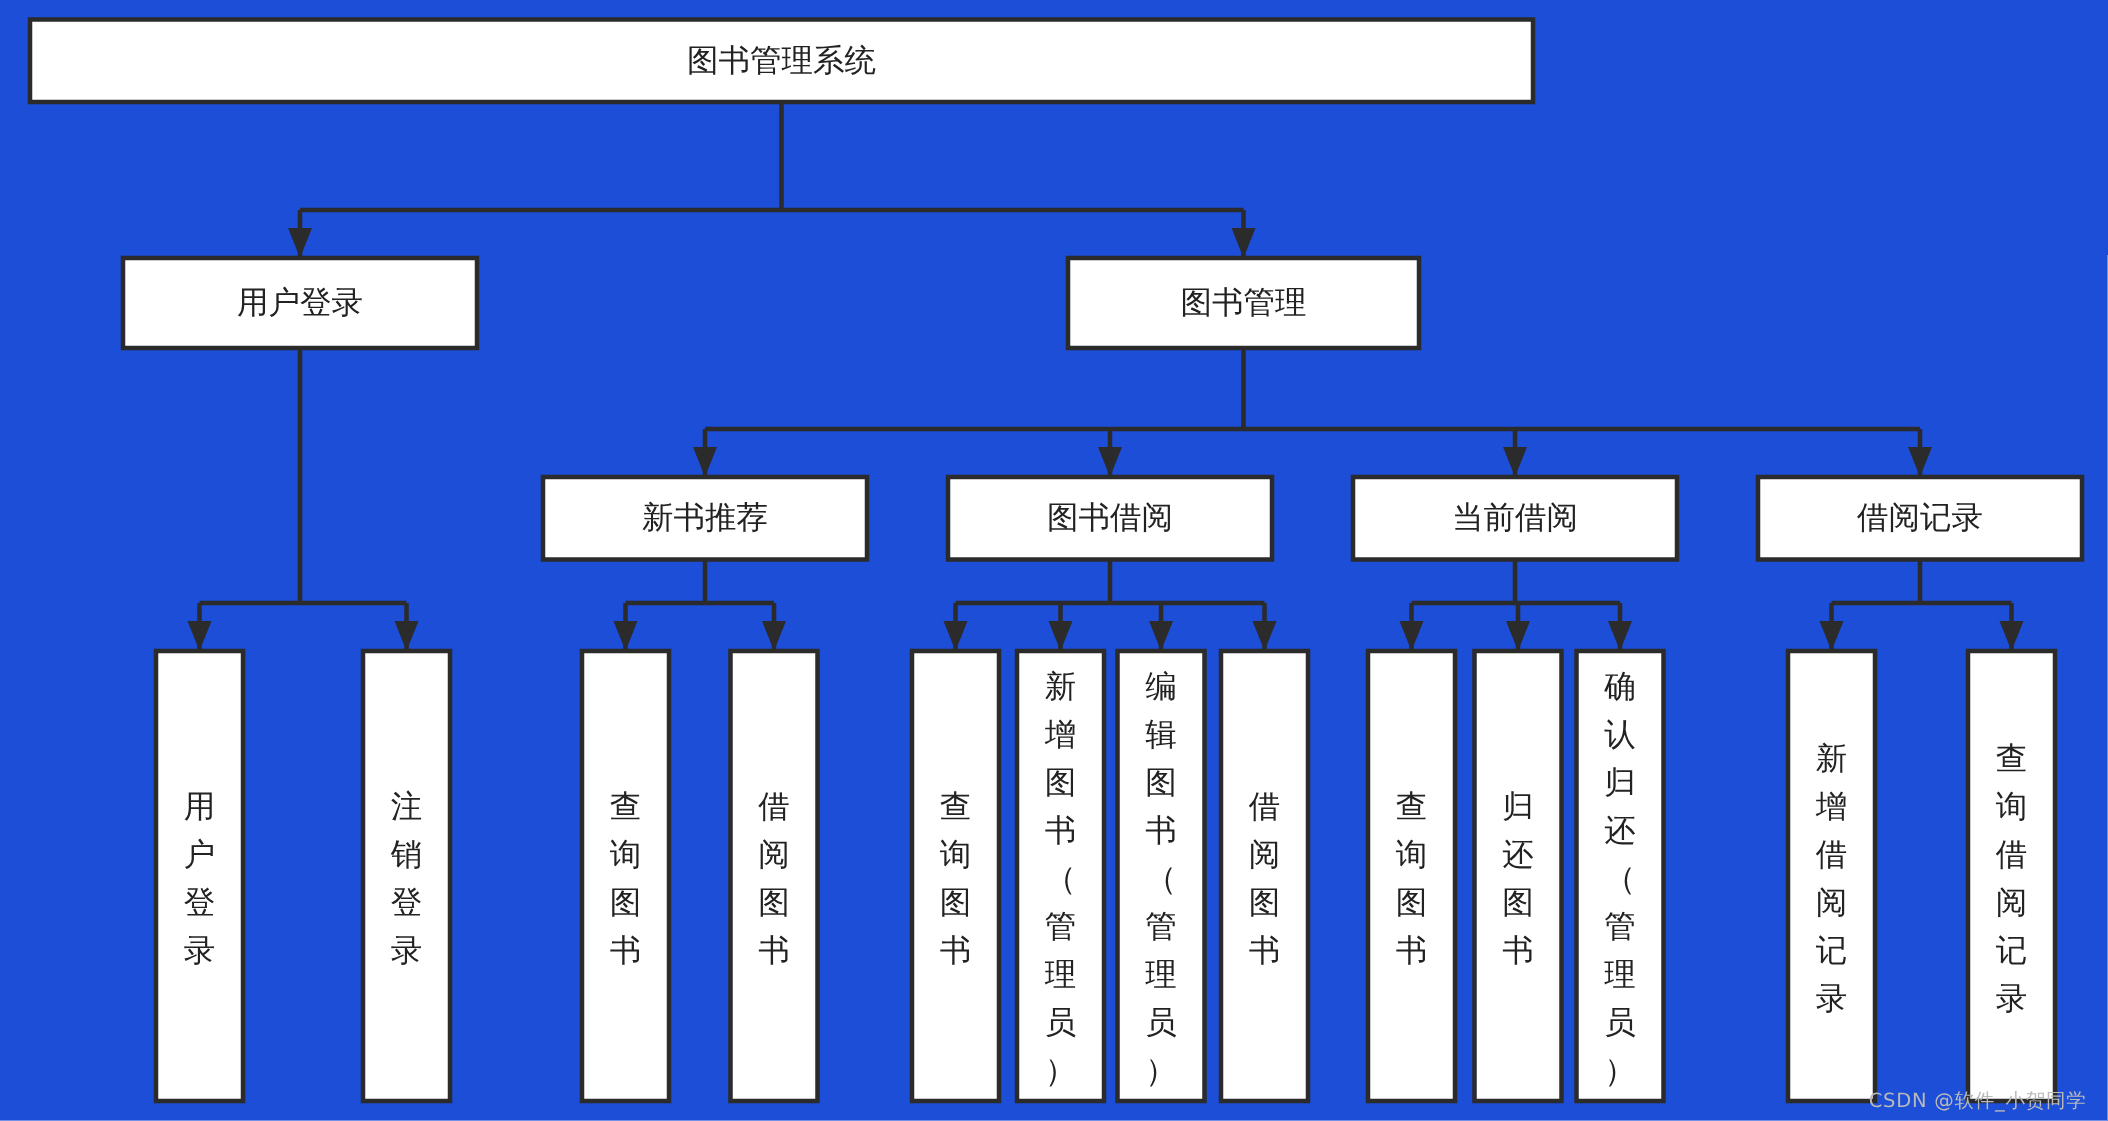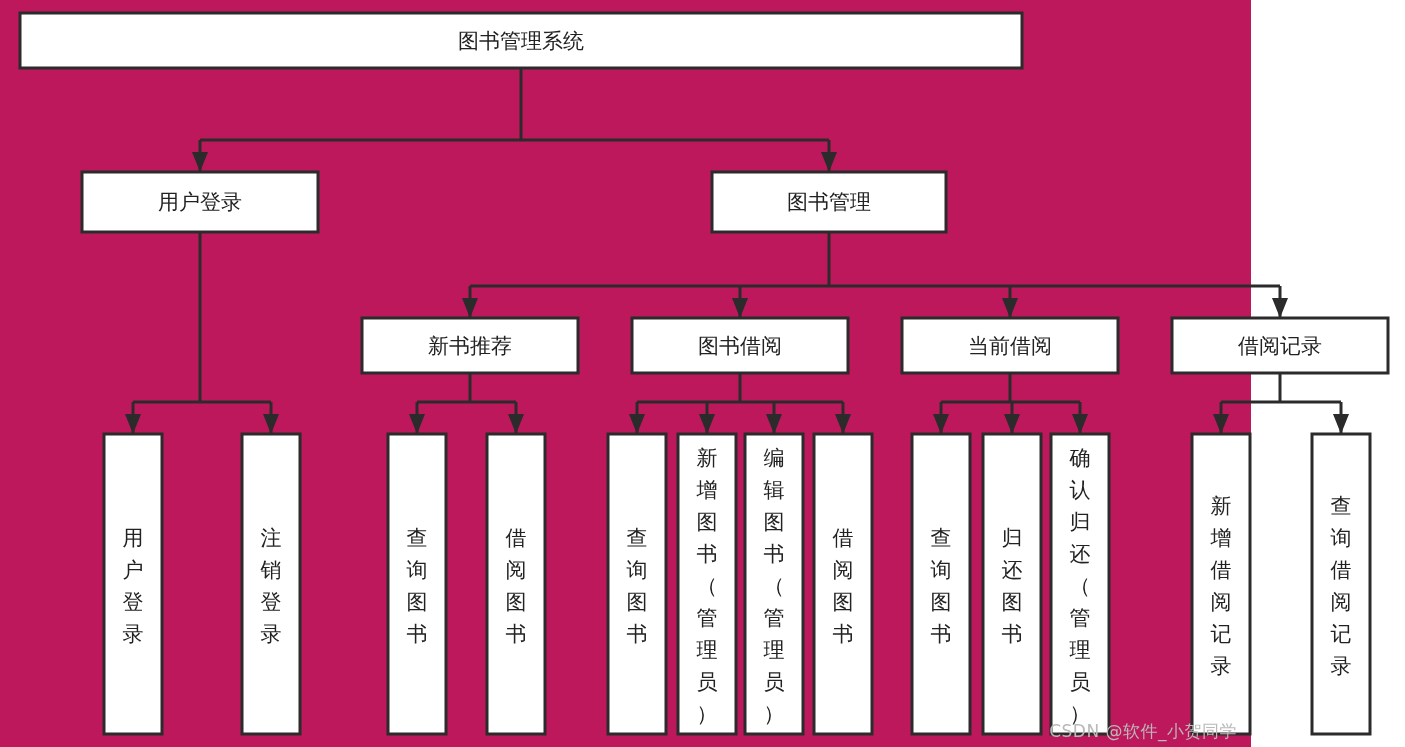--- a/index.html
+++ b/index.html
@@ -9,23 +9,23 @@
     background: #ffffff;
   }
   body {
     width: 1405px;
     height: 747px;
     overflow: hidden;
     font-family: "DejaVu Sans", "Liberation Sans", sans-serif;
   }
   #diagram-root {
     position: relative;
-    width: 1251px;
+    width: 1405px;
     height: 747px;
-    background: #be185d;
+    background: #1d4ed8;
   }
   svg#tree-svg {
     position: absolute;
     top: 0;
     left: 0;
     width: 1405px;
     height: 747px;
     display: block;
   }
   .node-box {
@@ -54,21 +54,21 @@
     font-family: "DejaVu Sans", "Liberation Sans", sans-serif;
     font-size: 21px;
     fill: #222222;
     text-anchor: middle;
   }
   .watermark {
     position: absolute;
     right: 14px;
     bottom: 4px;
     font-family: "DejaVu Sans", "Liberation Sans", sans-serif;
-    font-size: 17px;
+    font-size: 13px;
     color: #b9b9b9;
     white-space: nowrap;
     letter-spacing: 0.5px;
     user-select: none;
     margin-top: 46px;
   }
 </style>
 </head>
 <body>
 

